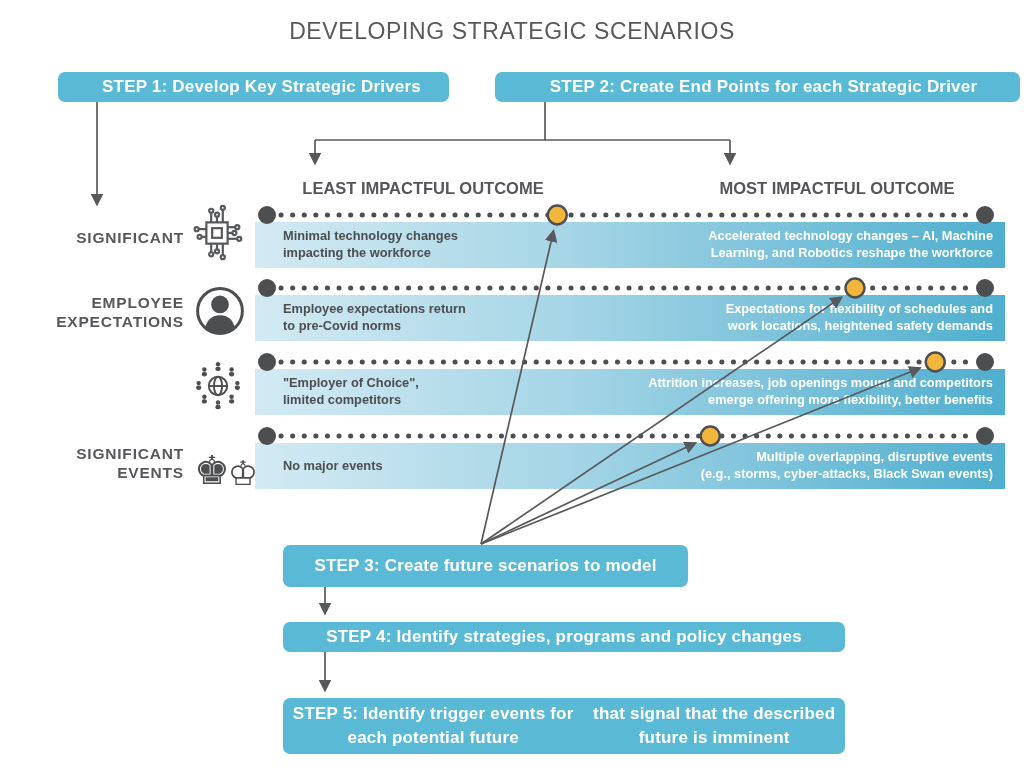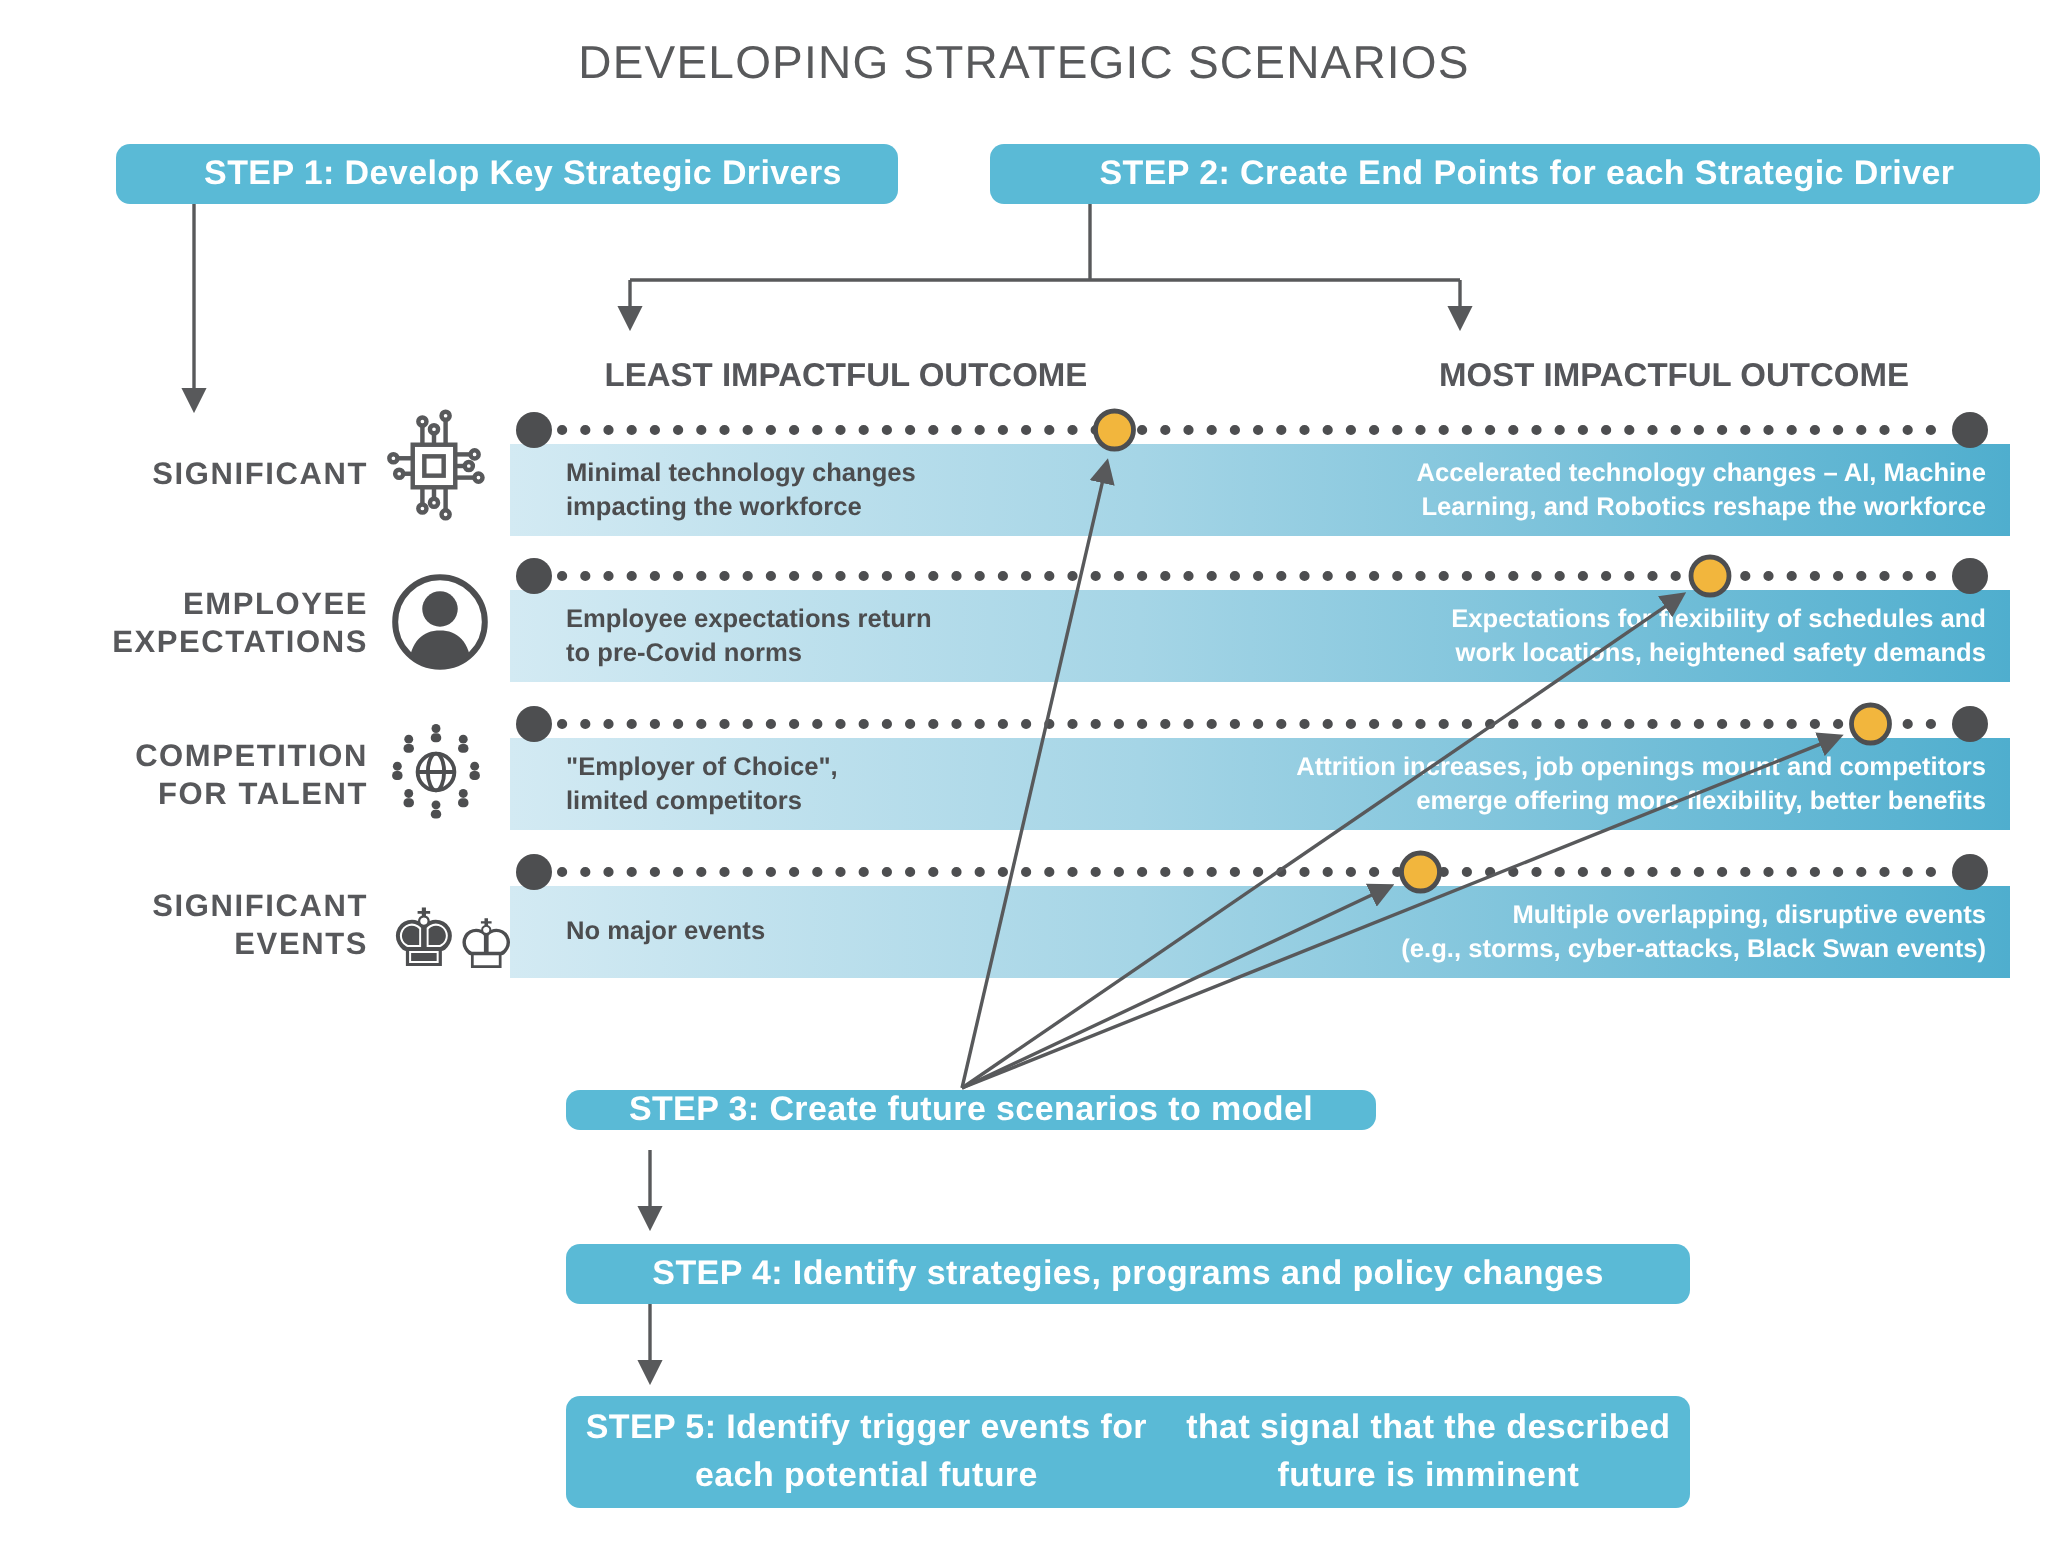--- a/index.html
+++ b/index.html
@@ -7,21 +7,21 @@
   .canvas{position:absolute;inset:0;width:1024px;height:784px;overflow:hidden;background:#fff;}
 
   .title{position:absolute;top:18px;left:0;width:1024px;text-align:center;
          font-size:23px;font-weight:400;letter-spacing:0.6px;color:#58595B;z-index:1;}
 
   .step-box{position:absolute;background:#5ABAD6;color:#fff;font-weight:bold;font-size:17px;
             border-radius:7px;display:flex;align-items:center;justify-content:center;
             text-align:center;z-index:3;letter-spacing:0.2px;}
   .s1{left:58px;top:72px;width:375px;height:30px;padding-left:16px;}
   .s2{left:495px;top:72px;width:513px;height:30px;padding-left:12px;}
-  .s3{left:283px;top:545px;width:405px;height:20px;}
+  .s3{left:283px;top:545px;width:405px;height:42px;}
   .s4{left:283px;top:622px;width:562px;height:30px;}
   .s5{left:283px;top:698px;width:562px;height:56px;flex-direction:row;line-height:24px;}
 
   .col-header{position:absolute;top:179px;font-size:16.5px;font-weight:bold;color:#55565A;z-index:1;}
   .ch-left{left:263px;width:320px;text-align:center;}
   .ch-right{left:672px;width:330px;text-align:center;}
 
   .band{position:absolute;left:255px;width:750px;height:46px;z-index:1;
         background:linear-gradient(90deg,#D3EAF3 0%,#A5D5E6 42%,#4FAECE 100%);}
   .b1{top:222px}.b2{top:295px}.b3{top:369px}.b4{top:443px}
@@ -58,22 +58,20 @@
   <div class="step-box s2">
     <span>STEP 2: Create End Points for each Strategic Driver</span>
   </div>
 
   <div class="col-header ch-right">MOST IMPACTFUL OUTCOME</div>
   <div class="col-header ch-left">LEAST IMPACTFUL OUTCOME</div>
 
   <div class="driver-label dl1">SIGNIFICANT</div>
   <div class="driver-label dl2">EMPLOYEE
 EXPECTATIONS</div>
-  <div class="driver-label dl3">COMPETITION
-FOR TALENT</div>
   <div class="driver-label dl4">SIGNIFICANT
 EVENTS</div>
 
   <div class="driver-icon di1">
     <svg viewBox="0 0 60 60" width="58" height="58">
       <g fill="none" stroke="#58595B" stroke-width="2.3">
         <rect x="19" y="19" width="22" height="22"></rect>
         <rect x="25" y="25" width="10" height="10"></rect>
         <line x1="24" y1="19" x2="24" y2="9"></line>
           <circle cx="24" cy="7" r="2.1"></circle>

